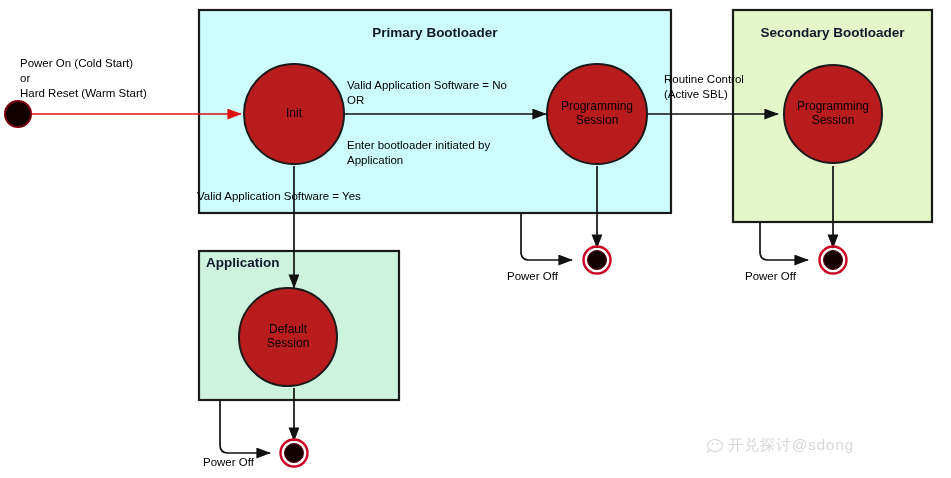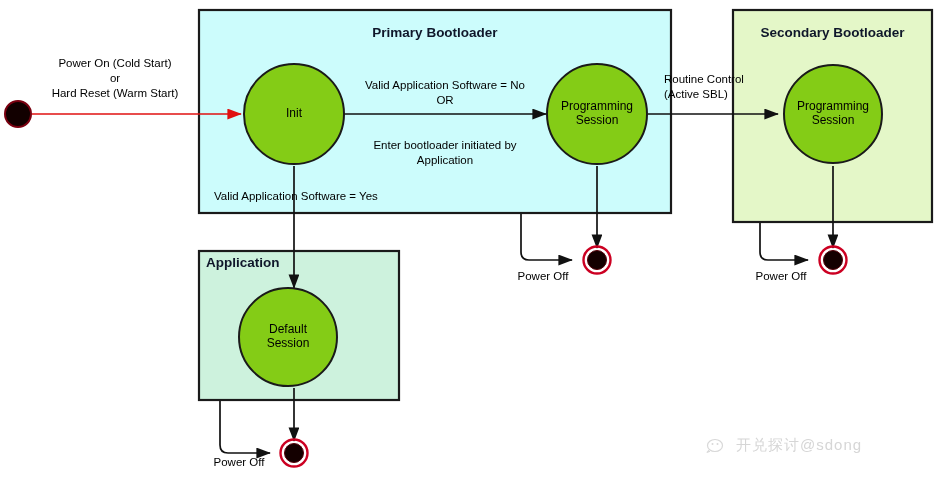--- a/index.html
+++ b/index.html
@@ -26,49 +26,49 @@
     font-weight: bold;
     font-size: 13.5px;
     color: #0f172a;
     white-space: nowrap;
   }
   .state {
     position: absolute;
     box-sizing: border-box;
     border-radius: 50%;
     border: 2px solid #1a1a1a;
-    background: #84cc16;
+    background: #b91c1c;
     display: flex;
     align-items: center;
     justify-content: center;
     text-align: center;
     line-height: 1.15;
     font-size: 12px;
     color: #000000;
   }
   .edge-label {
     position: absolute;
     font-size: 11.5px;
     color: #000000;
-    text-align: center;
+    text-align: left;
     line-height: 1.3;
     white-space: pre-line;
   }
   .edge-label.left {
     text-align: left;
   }
   .watermark {
     position: absolute;
     font-size: 15px;
     color: #d6d6d6;
     letter-spacing: 1px;
     white-space: nowrap;
     display: flex;
     align-items: center;
-    gap: 8px;
+    gap: 0;
   }
   .wm-glyph {
     display: inline-block;
   }
 </style>
 </head>
 <body>
 
 <svg id="canvas" viewBox="0 0 951 478">
   <defs>
@@ -138,21 +138,21 @@
 <div class="state" style="left:238px; top:287px; width:100px; height:100px;">
   <span>Default<br>Session</span>
 </div>
 
 <div class="edge-label" style="left:20px; top:56px; width:190px;">Power On  (Cold Start)<br>or<br>Hard Reset  (Warm Start)</div>
 
 <div class="edge-label" style="left:347px; top:78px; width:196px;">Valid Application Software = No<br>OR</div>
 
 <div class="edge-label" style="left:347px; top:138px; width:196px;">Enter bootloader initiated by<br>Application</div>
 
-<div class="edge-label left" style="left:214px; top:189px; width:240px;">Valid Application Software = Yes</div>
+<div class="edge-label left" style="left:197px; top:189px; width:240px;">Valid Application Software = Yes</div>
 
 <div class="edge-label left" style="left:664px; top:72px; width:110px;">Routine Control<br>(Active SBL)</div>
 
 <div class="edge-label" style="left:203px; top:455px; width:72px;">Power Off</div>
 
 <div class="edge-label" style="left:507px; top:269px; width:72px;">Power Off</div>
 
 <div class="edge-label" style="left:745px; top:269px; width:72px;">Power Off</div>
 
 <div class="watermark" style="left:706px; top:436px;">

